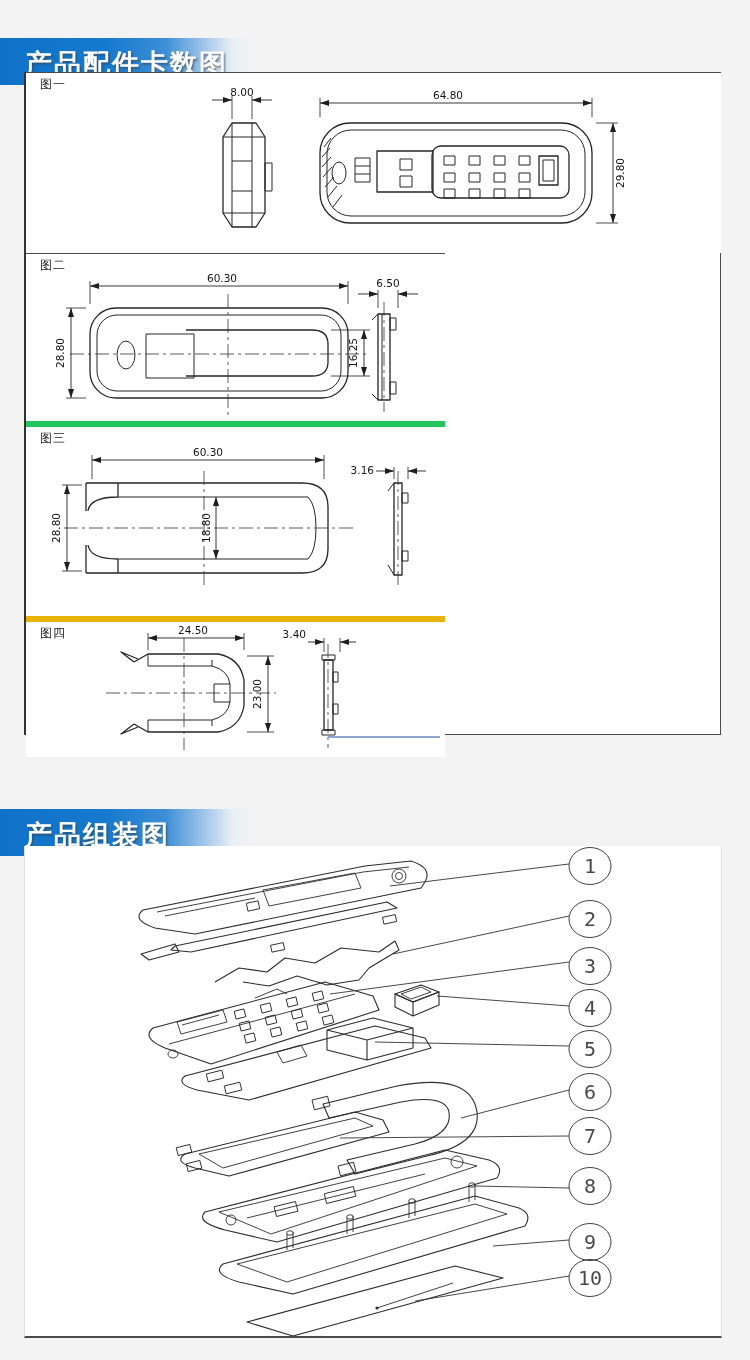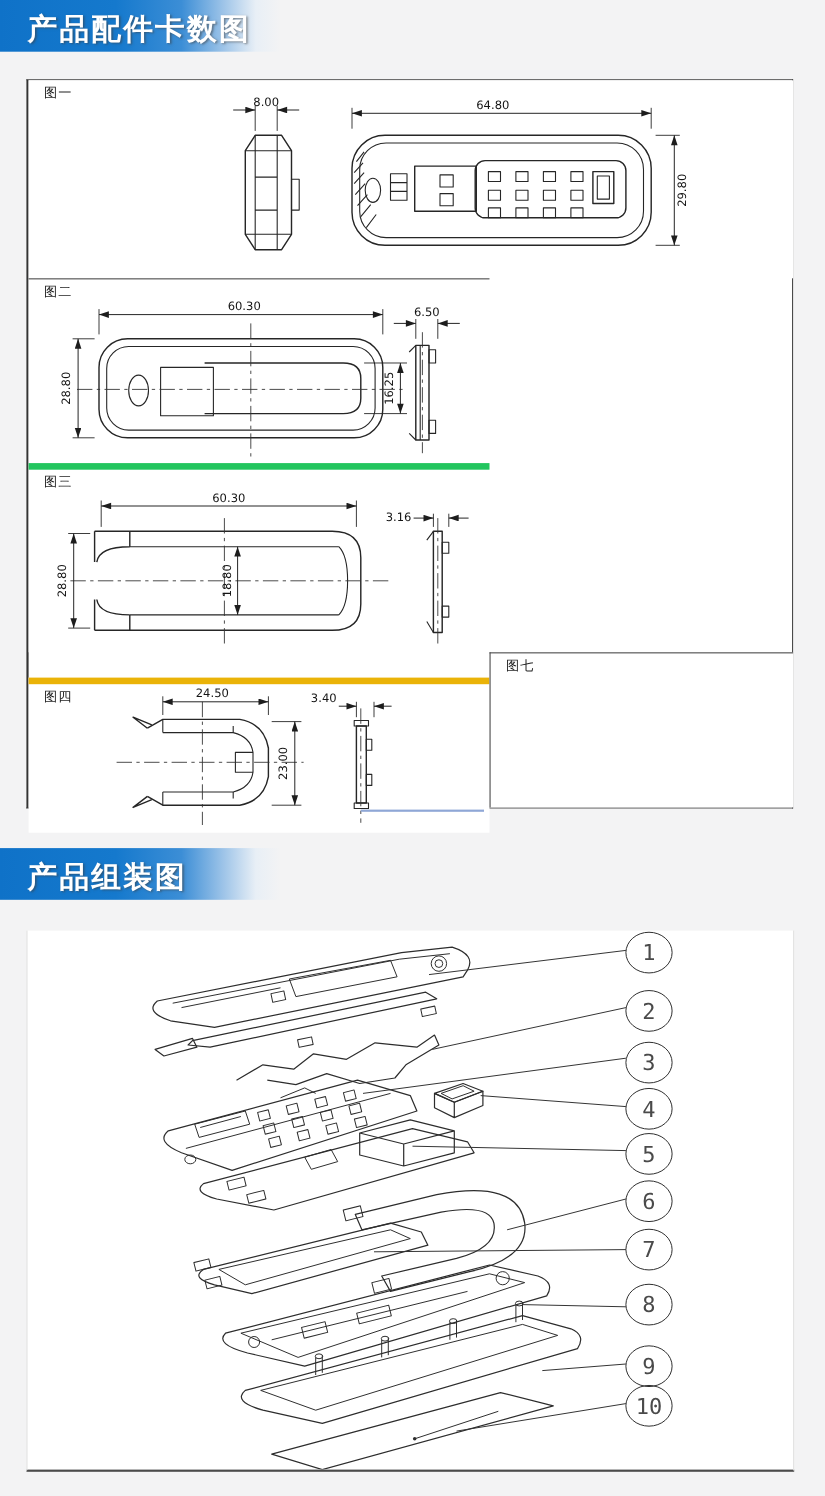--- a/index.html
+++ b/index.html
@@ -5,20 +5,21 @@
   html,body{margin:0;padding:0;}
   body{
     width:750px;height:1360px;position:relative;
     background:#f3f3f4;
     font-family:"Liberation Sans","DejaVu Sans",sans-serif;
     overflow:hidden;
   }
   .banner{
     position:absolute;left:0;width:750px;height:47px;
     background:linear-gradient(90deg,#0f72c8 0%,#1579cd 14%,#3c8ed6 22%,#9cc3e8 27%,#e8eff6 31%,#f3f3f4 34%,#f3f3f4 100%);
+    margin-top:38px;
   }
   .banner .t{
     display:block;padding:8px 0 0 25px;
     font-size:27px;font-weight:bold;color:#ffffff;letter-spacing:2px;
     text-shadow:1.5px 1.5px 2px rgba(60,60,60,.55);
   }
   #banner1{top:0;}
   #banner2{top:771px;}
 
   
@@ -221,23 +222,20 @@
         <rect class="ol2" x="307" y="82" width="5" height="10"></rect>
         <path class="cl" d="M302,22 V126"></path>
         <path class="ext" d="M298,30 V16 M314,30 V16"></path>
         <line class="dim" x1="282" y1="20" x2="298" y2="20" marker-end="url(#arr)"></line>
         <line class="dim" x1="330" y1="20" x2="314" y2="20" marker-end="url(#arr)"></line>
         <text x="280" y="16" text-anchor="end">3.40</text>
       </g>
     </svg>
   </div>
 
-  <div class="cell" id="cell-f7">
-    <span class="lbl">图七</span>
-  </div>
 </div>
 
 <div id="accent-underline"></div>
 
 <div class="banner" id="banner2">
   <span class="t">产品组装图</span>
 </div>
 
 <div id="asmbox">
   <svg width="696" height="490" viewBox="0 0 696 490">

